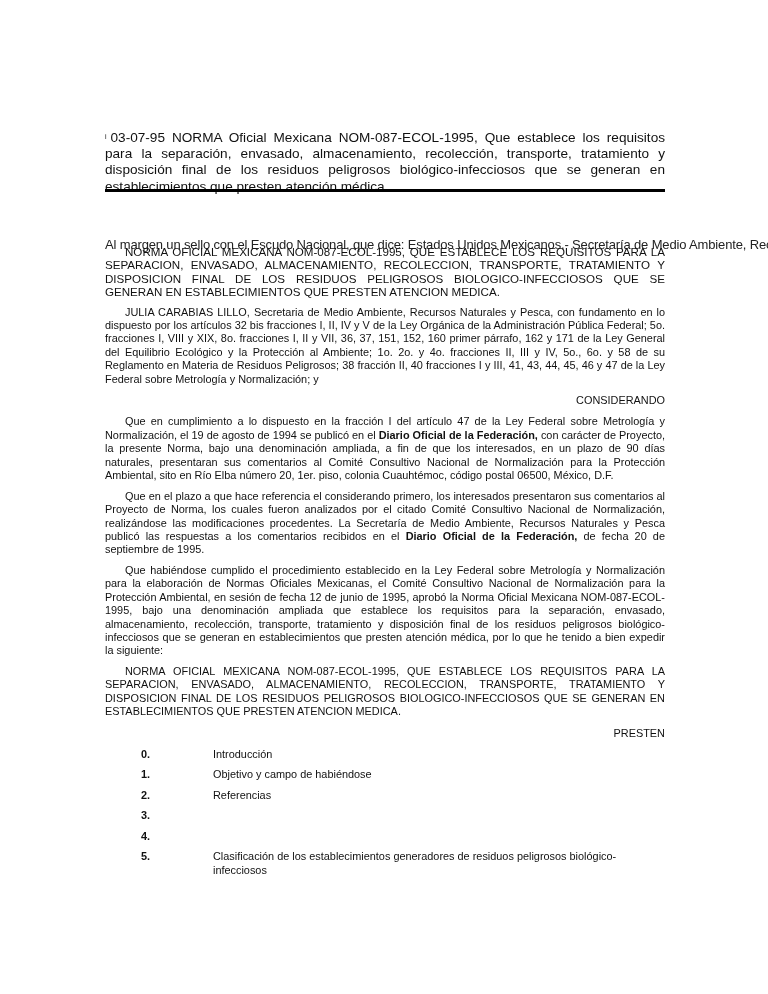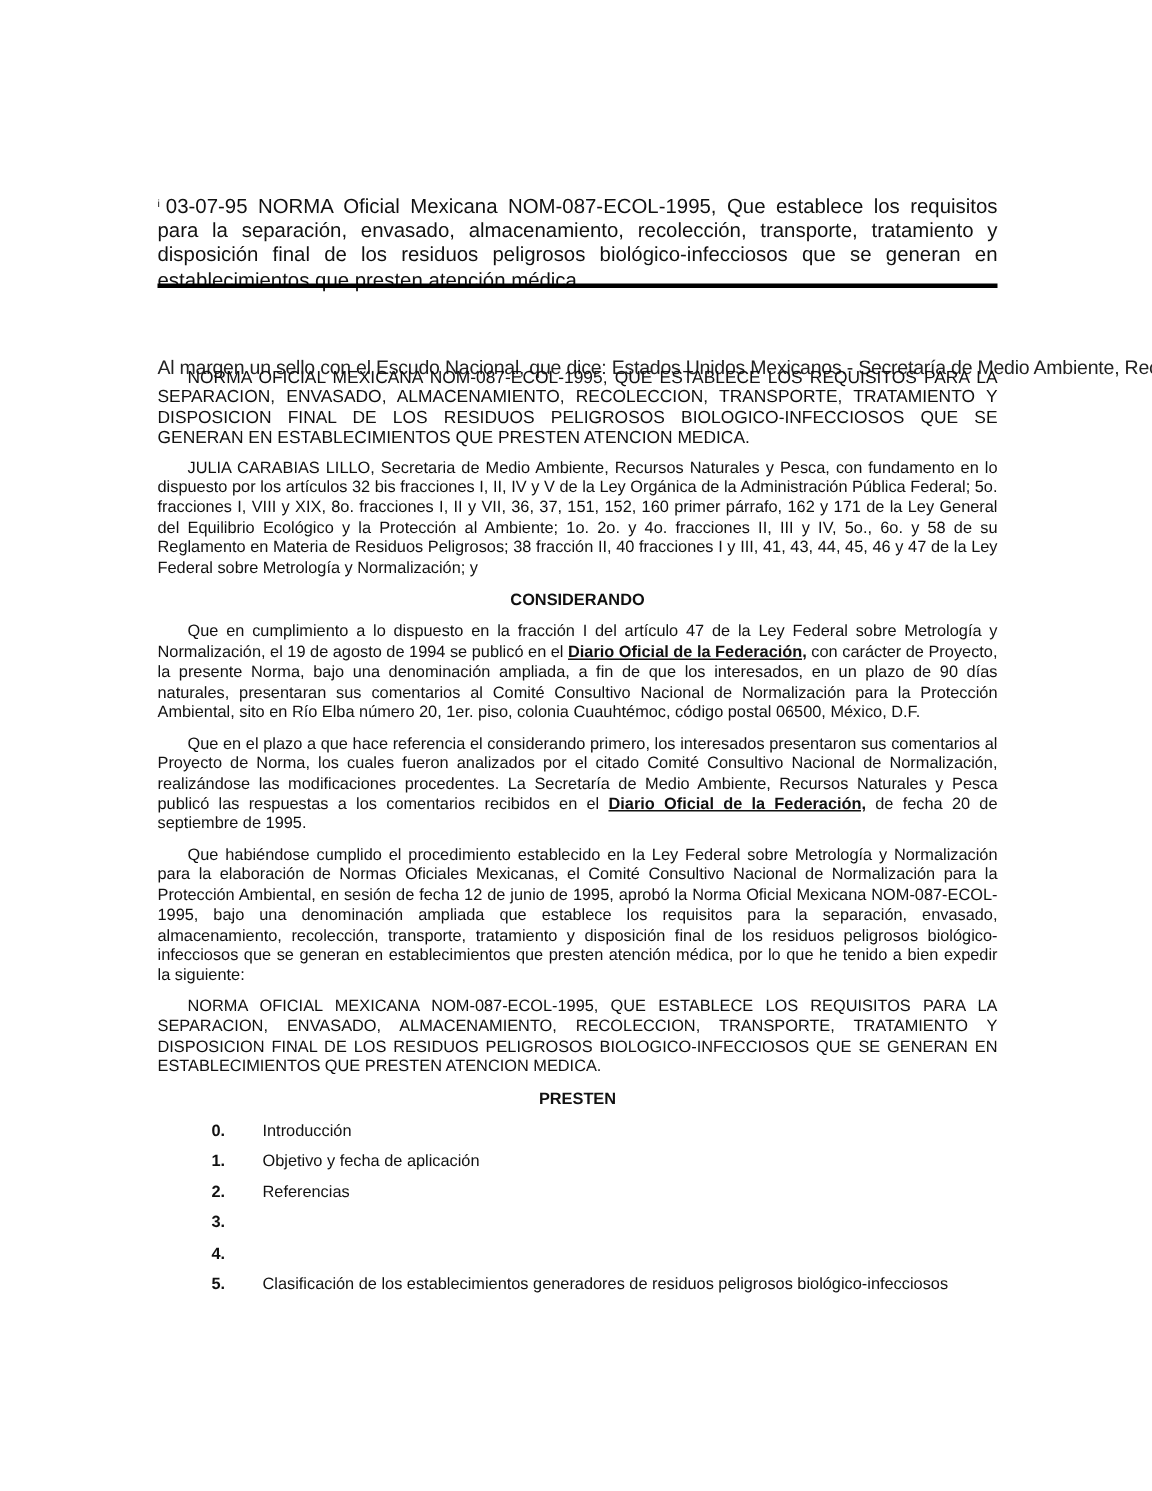--- a/index.html
+++ b/index.html
@@ -10,26 +10,26 @@
                   font-size: 13.6px; line-height: 16.2px; text-align: justify; }
     .head-block sup { font-size: 7px; vertical-align: top; position: relative; top: -1px; margin-right: 4px; }
     .head-rule { position: absolute; top: 189px; left: 0; width: 560px; height: 3px; background: #000; }
     .margin-note { position: absolute; top: 237px; left: 0; width: 560px;
                    font-family: Liberation Sans, sans-serif;
                    font-size: 13px; letter-spacing: -0.15px; white-space: nowrap; color: #222; }
     .body { position: absolute; top: 245px; left: 0; width: 560px;
             font-size: 10.9px; line-height: 13.4px; }
     .body p { margin: 0 0 7.2px 0; text-indent: 20px; text-align: justify; }
     .body p.title1 { font-size: 11.6px; line-height: 13.4px; text-indent: 20px; margin-bottom: 7px; }
-    .body .center { text-align: center; text-indent: 0; font-weight: bold; margin: 8px 0 8px 0; }
-    .body b { font-weight: bold; text-decoration: underline; }
+    .body .center { text-align: right; text-indent: 0; font-weight: normal; margin: 8px 0 8px 0; }
+    .body b { font-weight: bold; }
     .index { list-style: none; margin: 0; padding: 0; }
     .index li { display: flex; height: 20.5px; align-items: flex-start; }
     .index .num { width: 34px; margin-left: 36px; font-weight: bold; }
-    .index .lbl { flex: 1; }
+    .index .lbl { flex: 1; margin-left: 38px; }
   </style>
 </head>
 <body>
 
 <div class="page">
 
   <div class="head-block"><sup>i</sup><span>03-07-95  NORMA Oficial Mexicana NOM-087-ECOL-1995, Que establece los requisitos para la separación, envasado, almacenamiento, recolección, transporte, tratamiento y disposición final de los residuos peligrosos biológico-infecciosos que se generan en establecimientos que presten atención médica.</span></div>
   <div class="head-rule"></div>
 
   <div class="margin-note">Al margen un sello con el Escudo Nacional, que dice: Estados Unidos Mexicanos.- Secretaría de Medio Ambiente, Recursos Naturales y Pesca.</div>
@@ -48,21 +48,21 @@
 
     <p class="center">PRESTEN</p>
 
     <ul class="index">
       <li>
           <span class="num">0.</span>
           <span class="lbl">Introducción</span>
         </li>
       <li>
           <span class="num">1.</span>
-          <span class="lbl">Objetivo y fecha de aplicación</span>
+          <span class="lbl">Objetivo y campo de habiéndose</span>
         </li>
       <li>
           <span class="num">2.</span>
           <span class="lbl">Referencias</span>
         </li>
       <li>
           <span class="num">3.</span>
         </li>
       <li>
           <span class="num">4.</span>

